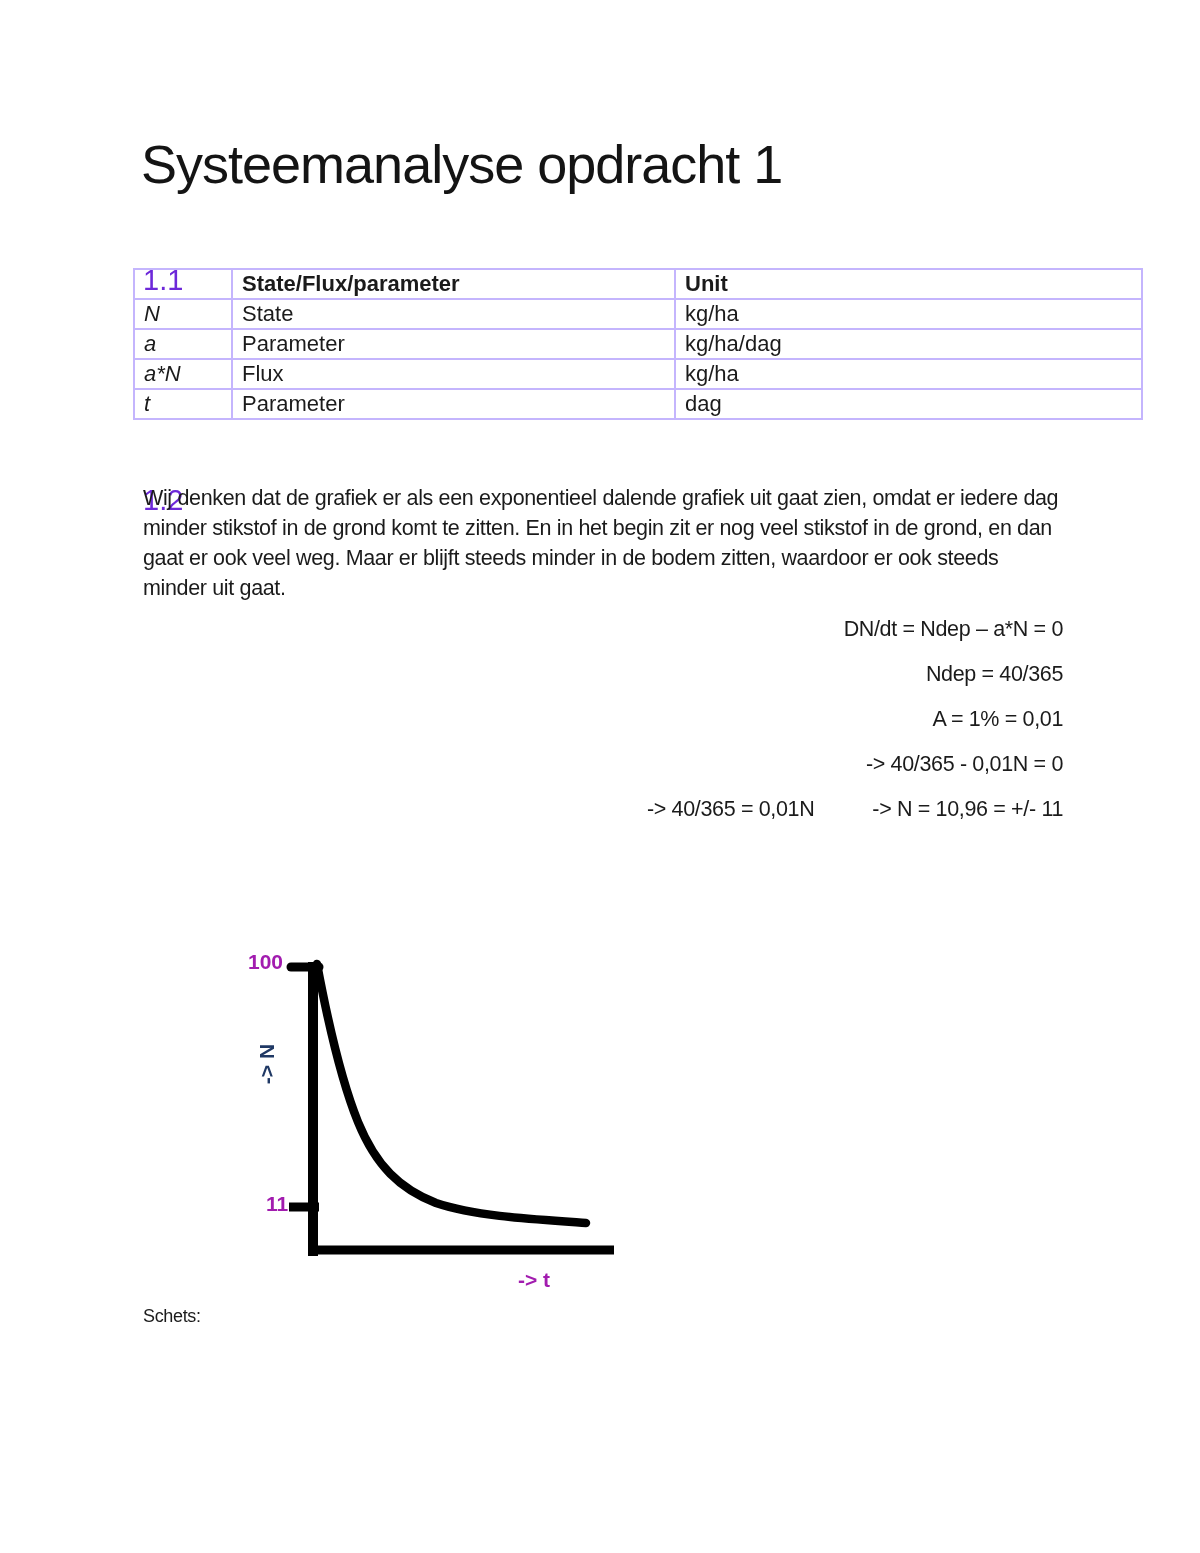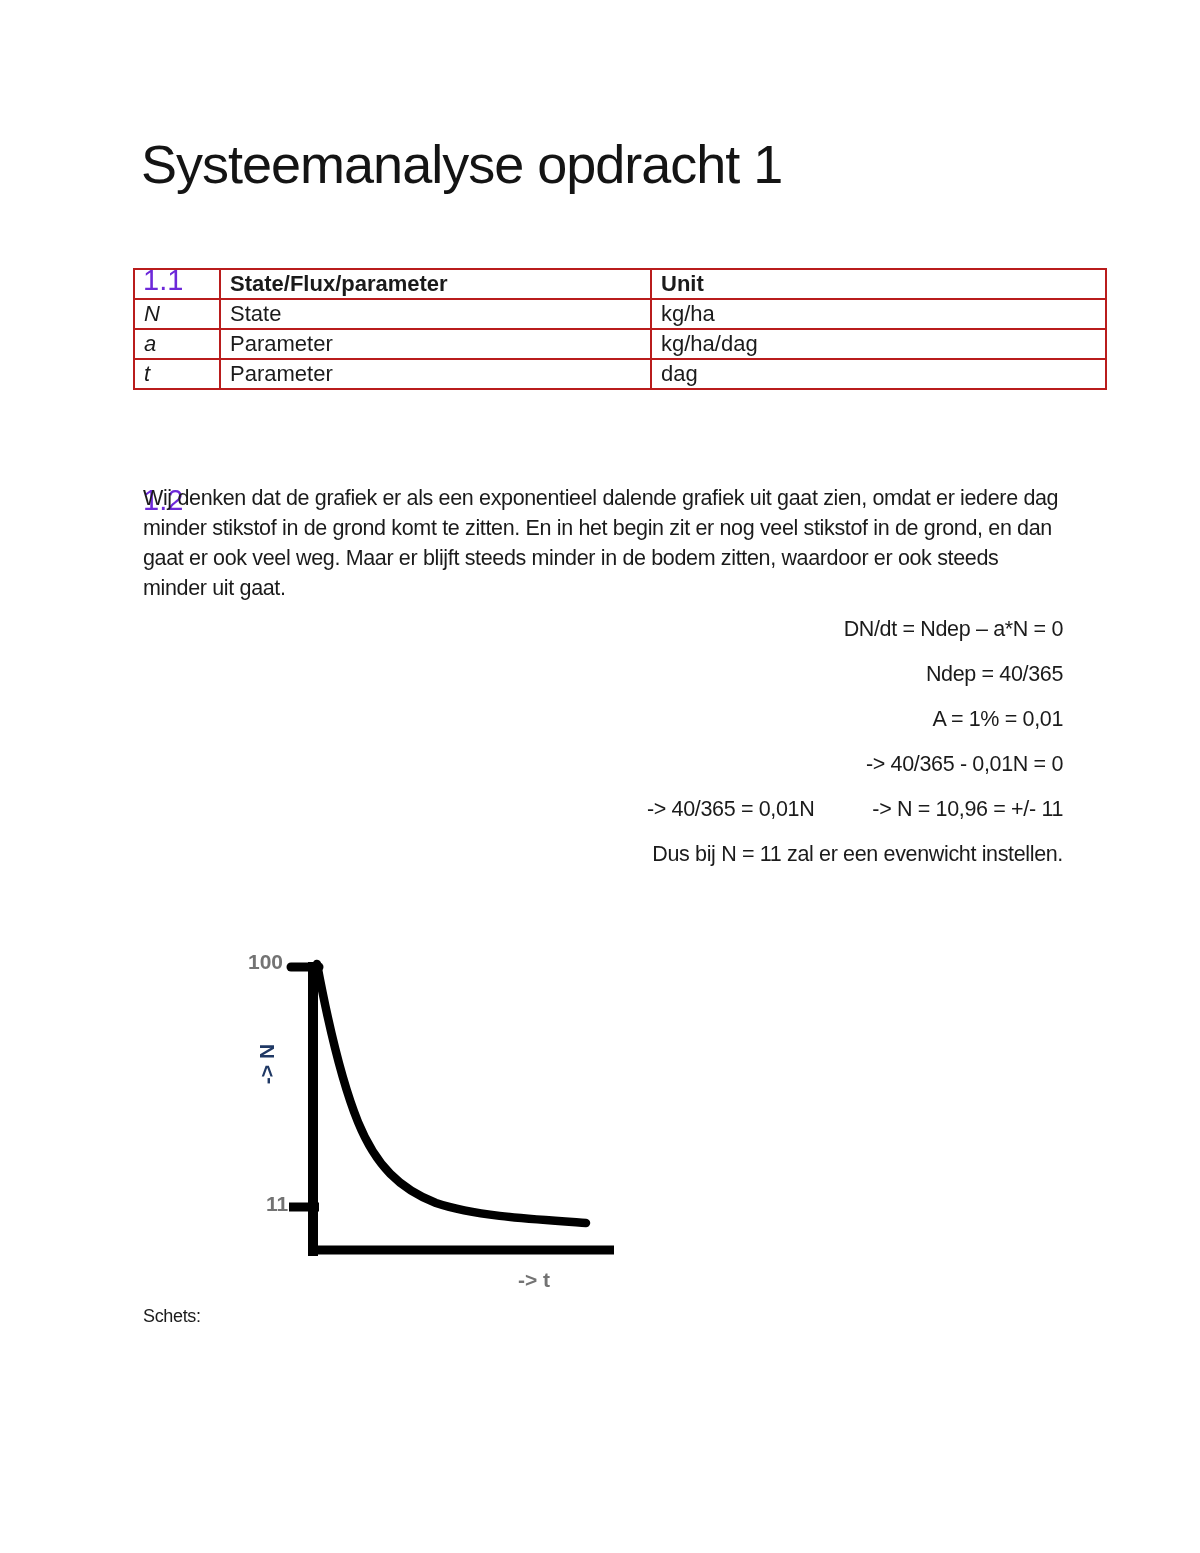--- a/index.html
+++ b/index.html
@@ -35,23 +35,23 @@
   table.param-table {
     position: absolute;
     left: 133px;
     top: 268px;
     border-collapse: collapse;
     table-layout: fixed;
     width: 915px;
     font-size: 22px;
   }
   table.param-table td, table.param-table th {
-    border: 2px solid #b91c1c;
+    border: 2px solid #c4b5fd;
     height: 24px;
-    padding: 1px 8px 1px 9px;
+    padding: 1px 20px 1px 9px;
     text-align: left;
     vertical-align: middle;
     font-weight: 400;
     overflow: hidden;
     white-space: nowrap;
   }
   table.param-table .c-sym   { width: 67px; }
   table.param-table .c-role  { width: 412px; }
   table.param-table .c-unit  { width: 436px; }
   table.param-table tr.head td { font-weight: 700; }
@@ -84,21 +84,21 @@
     left: 240px;
     top: 940px;
     width: 420px;
     height: 360px;
   }
   .figure svg { position: absolute; left: 0; top: 0; }
   .fig-label {
     position: absolute;
     font-size: 21px;
     font-weight: 700;
-    color: #737373;
+    color: #a21caf;
     white-space: nowrap;
   }
   .fig-ymax { left: 8px;  top: 10px; }
   .fig-yeq  { left: 26px; top: 252px; }
   .fig-xlab { left: 278px; top: 328px; }
   .fig-ylab-box {
     position: absolute;
     left: 4px;
     top: 86px;
     width: 46px;
@@ -141,38 +141,42 @@
         <td class="c-sym sym">N</td>
         <td class="c-role">State</td>
         <td class="c-unit">kg/ha</td>
       </tr>
       <tr>
         <td class="c-sym sym">a</td>
         <td class="c-role">Parameter</td>
         <td class="c-unit">kg/ha/dag</td>
       </tr>
       <tr>
+        <td class="c-sym sym">a*N</td>
+        <td class="c-role">Flux</td>
+        <td class="c-unit">kg/ha</td>
+      </tr>
+      <tr>
         <td class="c-sym sym">t</td>
         <td class="c-role">Parameter</td>
         <td class="c-unit">dag</td>
       </tr>
     </tbody>
   </table>
 
   <div class="h-blue h-12">1.2</div>
 
   <div class="body-text answer-par">Wij denken dat de grafiek er als een exponentieel dalende grafiek uit gaat zien, omdat er iedere dag minder stikstof in de grond komt te zitten. En in het begin zit er nog veel stikstof in de grond, en dan gaat er ook veel weg. Maar er blijft steeds minder in de bodem zitten, waardoor er ook steeds minder uit gaat.</div>
 
   <div class="body-text equations">
     <p>DN/dt = Ndep – a*N = 0</p>
     <p>Ndep = 40/365</p>
     <p>A = 1% = 0,01</p>
     <p>-&gt; 40/365 - 0,01N = 0</p>
     <p><span>-&gt; 40/365 = 0,01N</span><span class="eq-right">-&gt; N = 10,96 = +/- 11</span></p>
-    <p>Dus bij N = 11 zal er een evenwicht instellen.</p>
   </div>
 
   <div class="figure">
     <svg width="420" height="360" viewBox="0 0 420 360">
 
       <line x1="73" y1="22" x2="73" y2="316" stroke="#000" stroke-width="10"></line>
 
       <line x1="68" y1="310" x2="374" y2="310" stroke="#000" stroke-width="9"></line>
 
       <line x1="51" y1="27" x2="79" y2="27" stroke="#000" stroke-width="9" stroke-linecap="round"></line>

